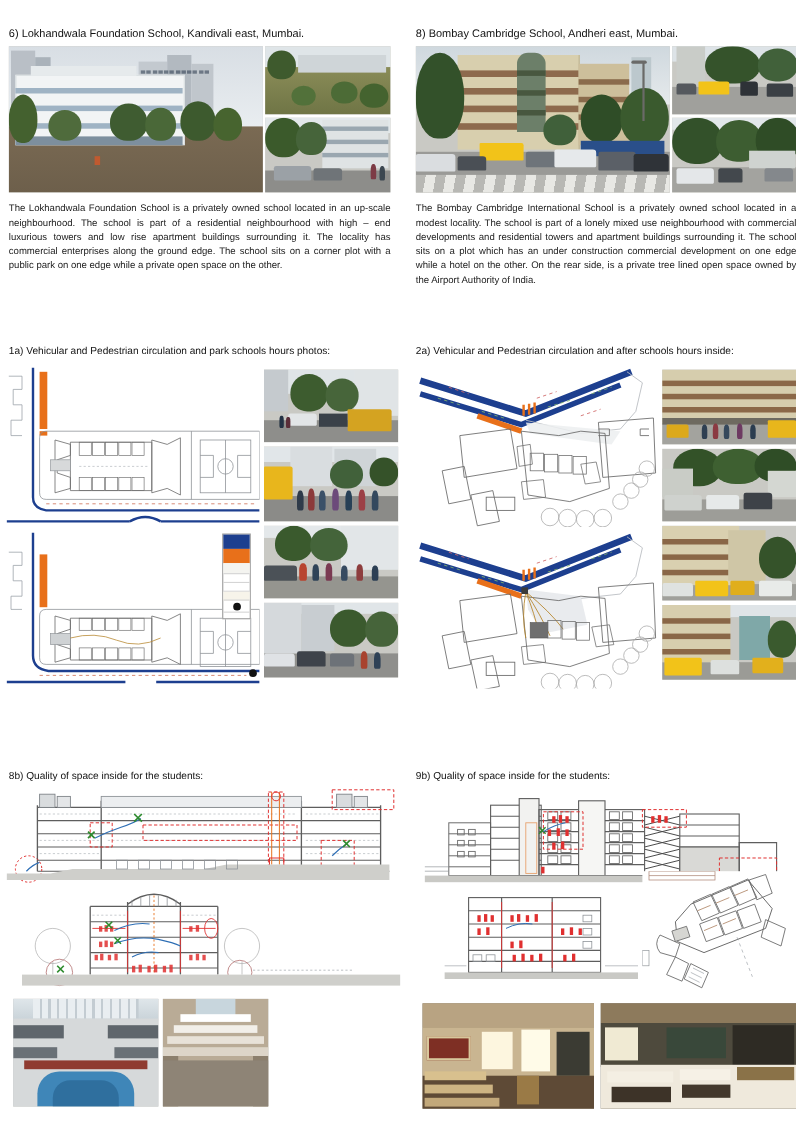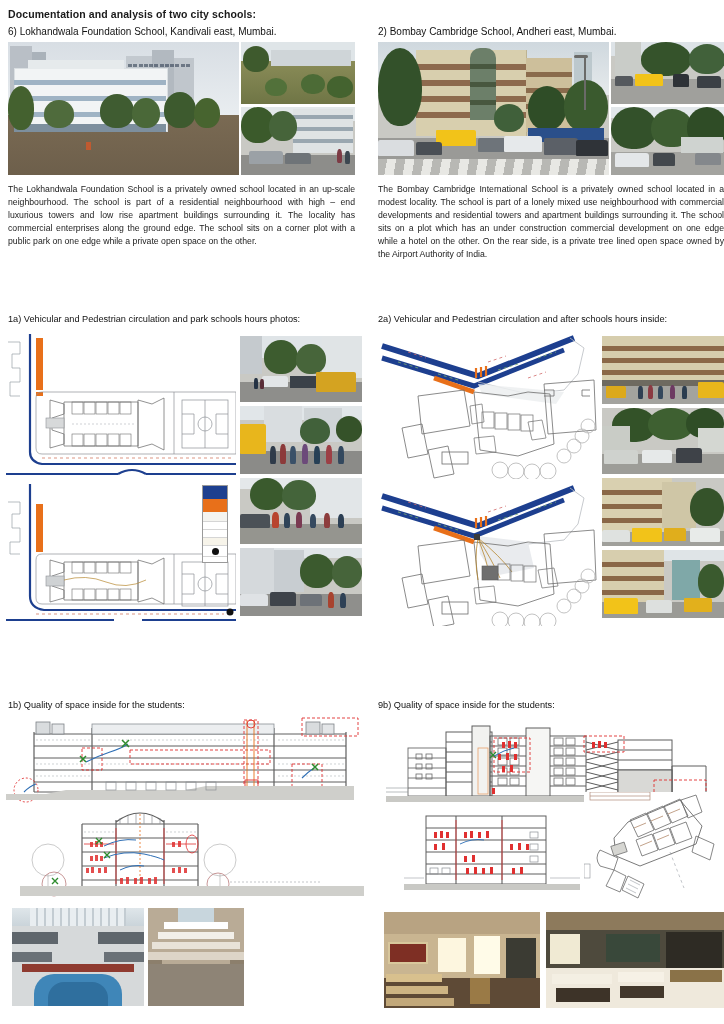--- a/index.html
+++ b/index.html
@@ -87,24 +87,23 @@
     box-sizing: border-box;
   }
   .legend-sw { width: 100%; box-sizing: border-box; }
   .legend-line { border-bottom: 1px solid #d5d5d5; box-sizing: border-box; }
 </style>
 </head>
 <body>
 
 <div class="page">
 
-  <div class="doc-title">Documentation and analysis of two city schools:</div>
 
   <div class="col-head" style="left:8px; top:26px;">6) Lokhandwala Foundation School, Kandivali east, Mumbai.</div>
-  <div class="col-head" style="left:378px; top:26px;">2) Bombay Cambridge School, Andheri east, Mumbai.</div>
+  <div class="col-head" style="left:378px; top:26px;">8) Bombay Cambridge School, Andheri east, Mumbai.</div>
 
   <div class="ph" style="left:8px; top:42px; width:231px; height:133px;">
     <div class="sky" style="height:55%; background:linear-gradient(#d8dee4,#e9edf0);"></div>
     <div class="ground" style="height:45%; background:linear-gradient(#7a6a53,#6d5f4b);"></div>
 
     <div class="bldg" style="left:2px; top:4px; width:22px; height:52px; background:#b9bfc6;"></div>
     <div class="bldg" style="left:24px; top:10px; width:14px; height:46px; background:#aab2ba;"></div>
     <div class="bldg" style="left:118px; top:14px; width:26px; height:56px; background:#c3c9cf;"></div>
     <div class="bldg" style="left:144px; top:8px; width:22px; height:62px; background:#b2b9c0;"></div>
     <div class="bldg" style="left:166px; top:16px; width:20px; height:54px; background:#c0c6cc;"></div>
@@ -602,21 +601,21 @@
     <div class="bldg" style="left:0px;  top:12px; width:62px; height:5px; background:#8a6747;"></div>
     <div class="bldg" style="left:0px;  top:26px; width:62px; height:5px; background:#8a6747;"></div>
     <div class="bldg" style="left:0px;  top:40px; width:62px; height:5px; background:#8a6747;"></div>
     <div class="bldg" style="left:70px; top:10px; width:28px; height:40px; background:#7fa8a8;"></div>
     <div class="tree" style="left:96px; top:14px; width:26px; height:34px; background:#3a5a2e;"></div>
     <div class="bus" style="left:2px;  top:48px; width:34px; height:16px;"></div>
     <div class="bus" style="left:82px; top:48px; width:28px; height:14px; background:#e2b01c;"></div>
     <div class="car" style="left:44px; top:50px; width:26px; height:13px; background:#dde0de;"></div>
   </div>
 
-  <div class="sec-head" style="left:8px; top:700px;">1b) Quality of space inside for the students:</div>
+  <div class="sec-head" style="left:8px; top:700px;">8b) Quality of space inside for the students:</div>
   <div class="sec-head" style="left:378px; top:700px;">9b) Quality of space inside for the students:</div>
 
   <div class="draw" style="left:6px; top:716px; width:358px; height:88px;">
     <svg width="358" height="88" viewBox="0 0 358 88">
       <g fill="none" stroke="#5e5e5e" stroke-width="1">
         <line x1="28" y1="18" x2="340" y2="18"></line>
         <line x1="28" y1="30" x2="340" y2="30"></line>
         <line x1="28" y1="42" x2="340" y2="42"></line>
         <line x1="28" y1="54" x2="340" y2="54"></line>
         <line x1="28" y1="66" x2="340" y2="66"></line>

